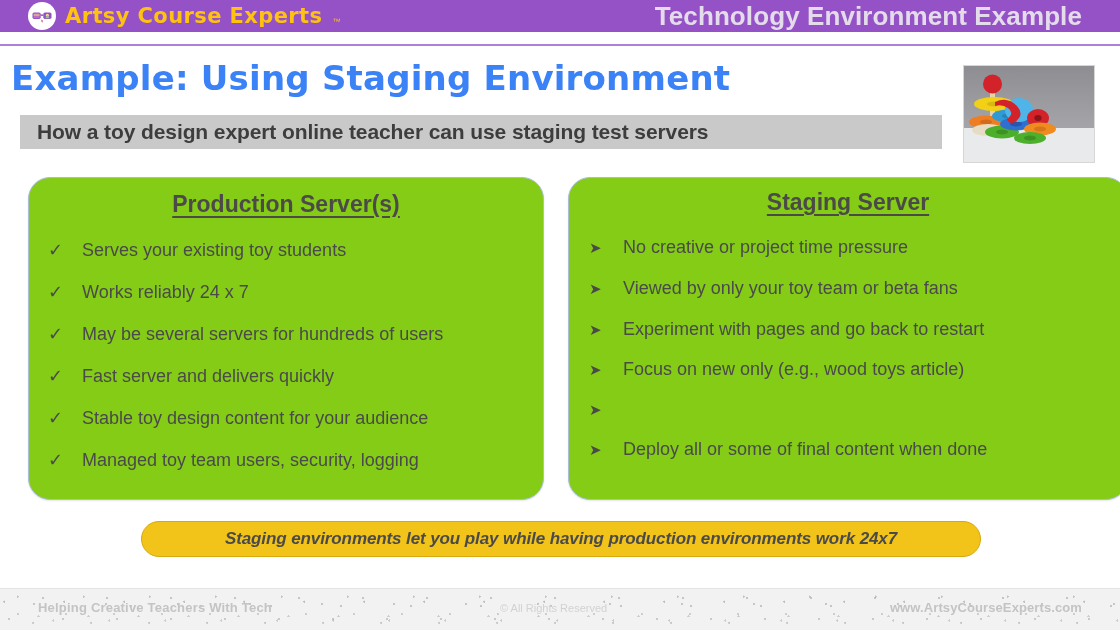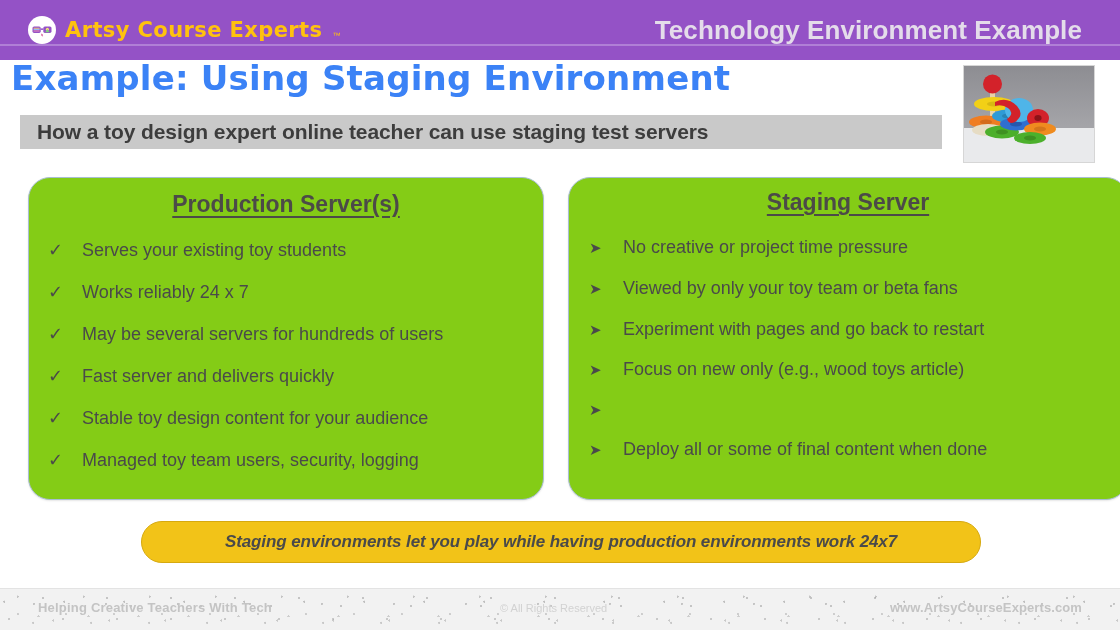--- a/index.html
+++ b/index.html
@@ -13,21 +13,21 @@
     overflow: hidden;
     font-family: "Liberation Sans", sans-serif;
     position: relative;
   }
 
   
   .topbar {
     position: absolute;
     left: 0; top: 0;
     width: 1120px;
-    height: 60px;
+    height: 32px;
     background: #9452C6;
     display: flex;
     align-items: center;
     box-sizing: border-box;
     padding: 0 16px 0 28px;
   }
   .topbar-underline {
     position: absolute;
     left: 0; top: 44px;
     width: 1120px;
@@ -169,21 +169,21 @@
   }
   .bullet-arrow { font-size: 15px; }
   .item-text { line-height: 1.1; }
 
   
   .callout {
     position: absolute;
     left: 141px;
     top: 521px;
     width: 840px;
-    height: 42px;
+    height: 36px;
     background: #F2C318;
     border: 1px solid #d6a90f;
     border-radius: 21px;
     display: flex;
     align-items: center;
     justify-content: center;
     box-sizing: border-box;
   }
   .callout span {
     font-size: 17px;

